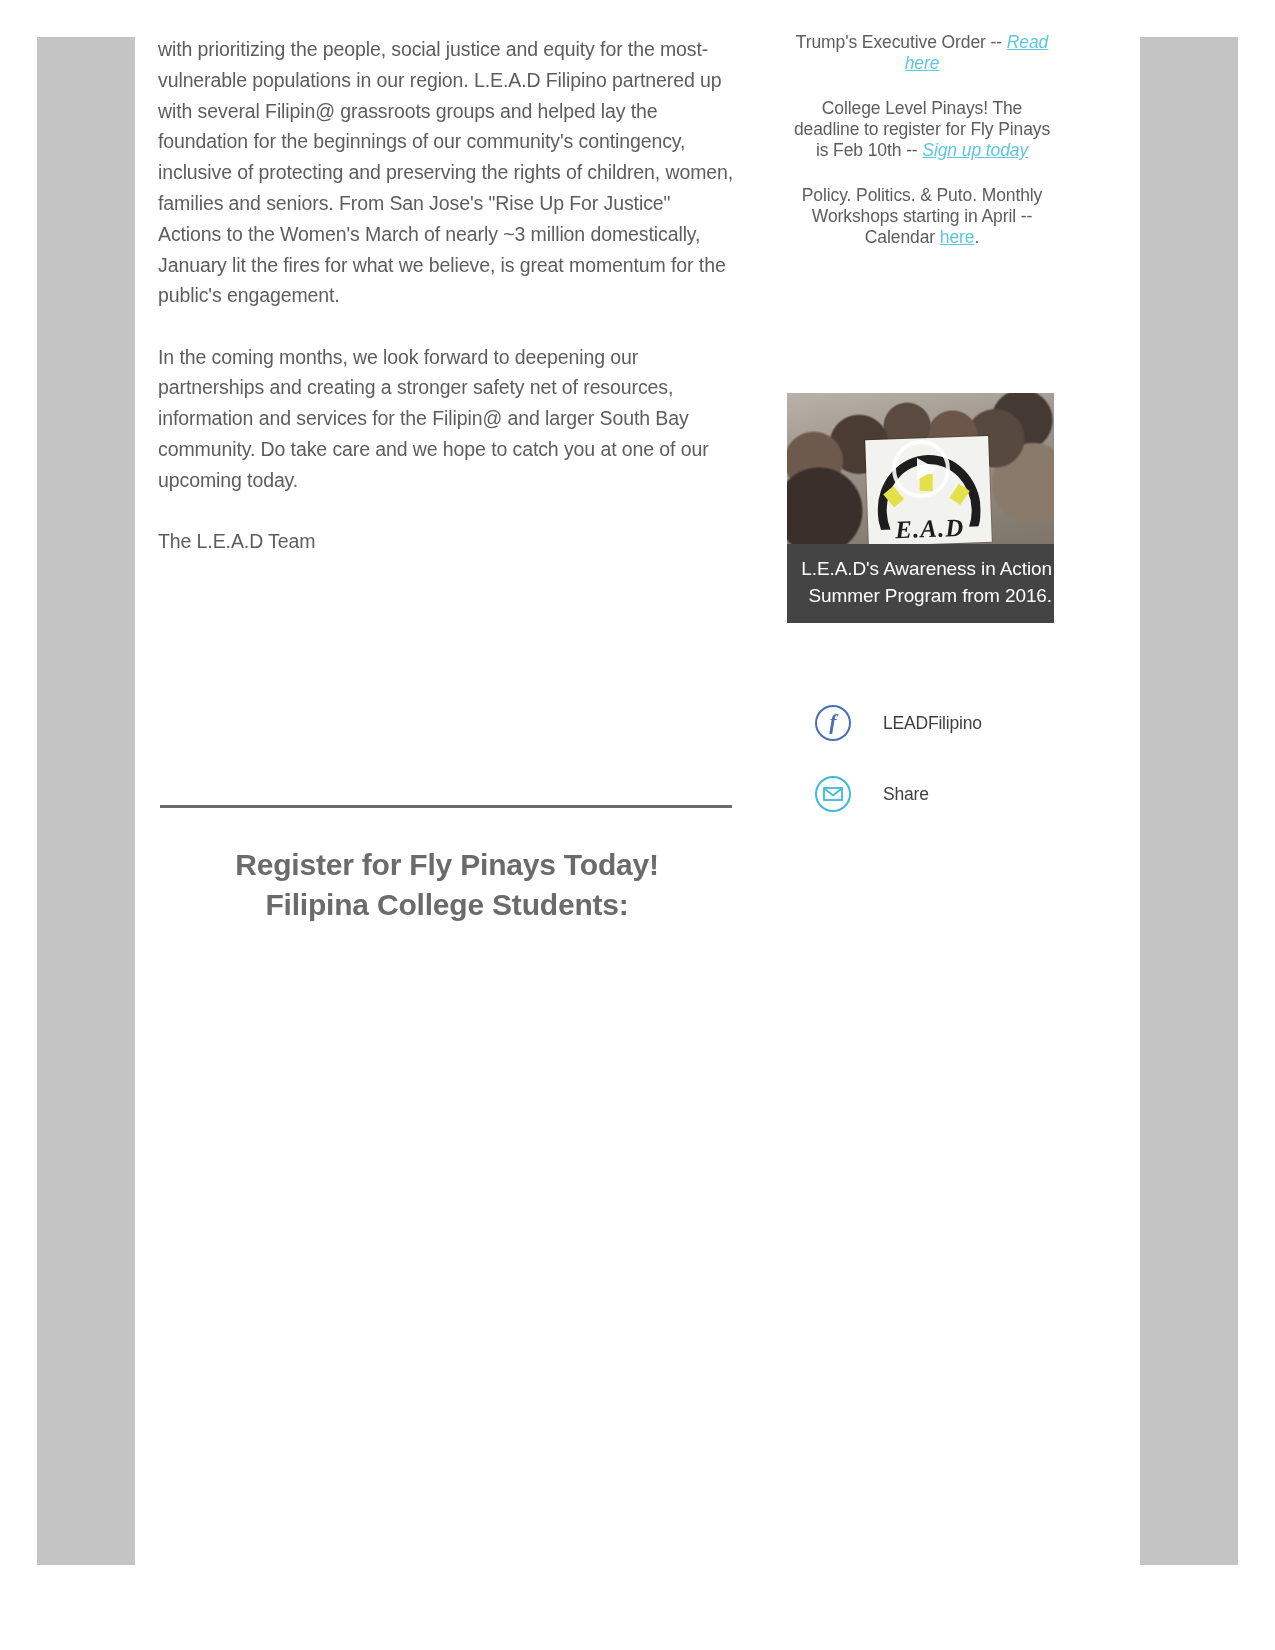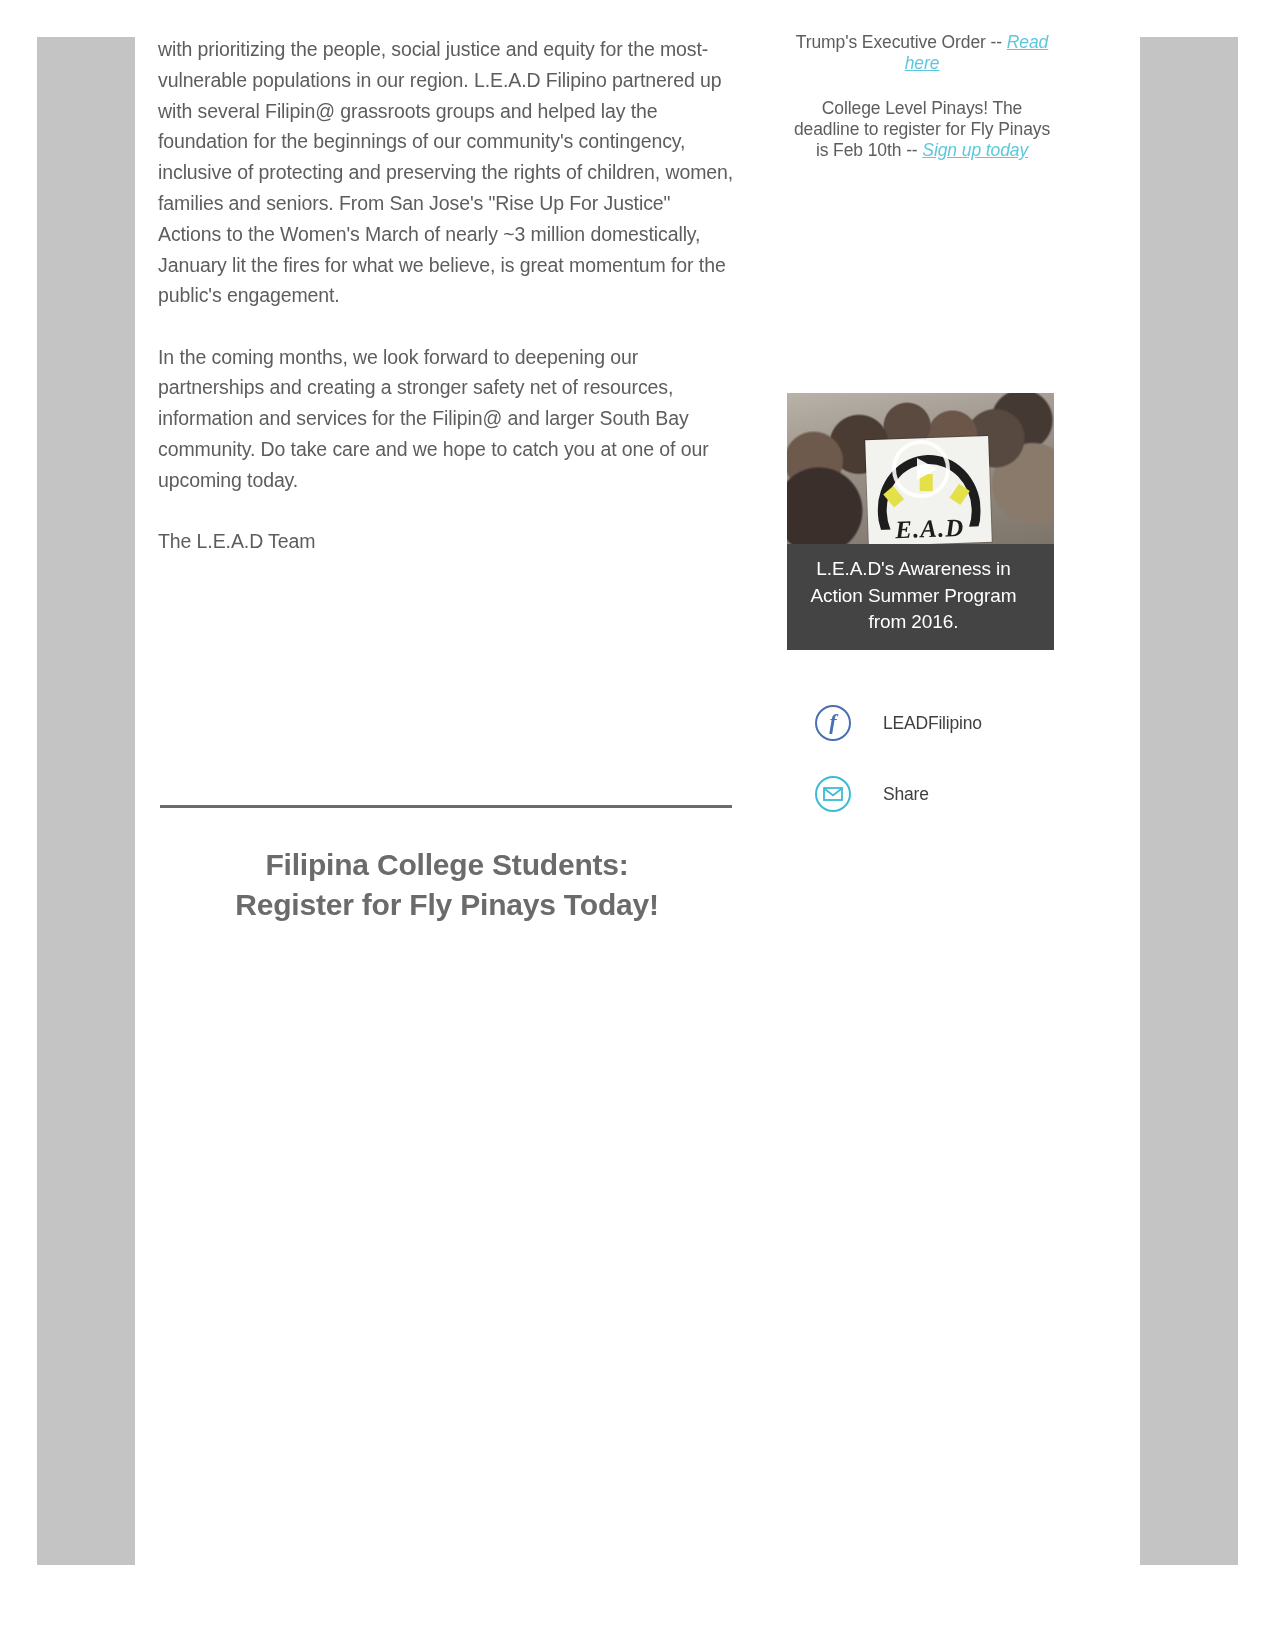--- a/index.html
+++ b/index.html
@@ -192,22 +192,22 @@
     left: 21px;
     top: 14px;
     border-left: 20px solid rgba(255,255,255,.92);
     border-top: 11px solid transparent;
     border-bottom: 11px solid transparent;
   }
   .video-caption {
     color: #ffffff;
     font-size: 19px;
     line-height: 26.5px;
-    text-align: center;
-    padding: 12px 28px 14px 14px;
+    text-align: right;
+    padding: 12px 2px 14px 14px;
     letter-spacing: -0.1px;
   }
 
   
   .social {
     position: absolute;
     left: 815px;
     top: 701px;
     width: 240px;
   }
@@ -256,34 +256,37 @@
 
   <div class="body-col">
     <p class="para">with prioritizing the people, social justice and equity for the most-vulnerable populations in our region. L.E.A.D Filipino partnered up with several Filipin@ grassroots groups and helped lay the foundation for the beginnings of our community's contingency, inclusive of protecting and preserving the rights of children, women, families and seniors. From San Jose's "Rise Up For Justice" Actions to the Women's March of nearly ~3 million domestically, January lit the fires for what we believe, is great momentum for the public's engagement.</p>
     <p class="para">In the coming months, we look forward to deepening our partnerships and creating a stronger safety net of resources, information and services for the Filipin@ and larger South Bay community.  Do take care and we hope to catch you at one of our upcoming today.</p>
     <p class="para">The L.E.A.D Team</p>
   </div>
 
   <div class="divider"></div>
 
   <div class="headline">
+    <span class="hl-line">Register for Fly Pinays Today!</span>
     <span class="hl-line">Filipina College Students:</span>
-    <span class="hl-line">Register for Fly Pinays Today!</span>
   </div>
 
   <div class="side-col">
 
     <p class="side-para">
       <span>Trump's Executive Order -- </span><a class="side-link">Read here</a><span></span>
     </p>
 
     <p class="side-para">
       <span>College Level Pinays! The deadline to register for Fly Pinays is Feb 10th -- </span><a class="side-link">Sign up today</a><span></span>
     </p>
 
+    <p class="side-para">
+      <span>Policy. Politics. &amp; Puto. Monthly Workshops starting in April -- Calendar </span><a class="side-link plain">here</a><span>.</span>
+    </p>
   </div>
 
   <div class="video-card">
     <div class="video-thumb">
       <div class="photo-bg"></div>
       <div class="photo-sign">
         <div class="arc"></div>
         <div class="dash d1"></div>
         <div class="dash d2"></div>
         <div class="dash d3"></div>

